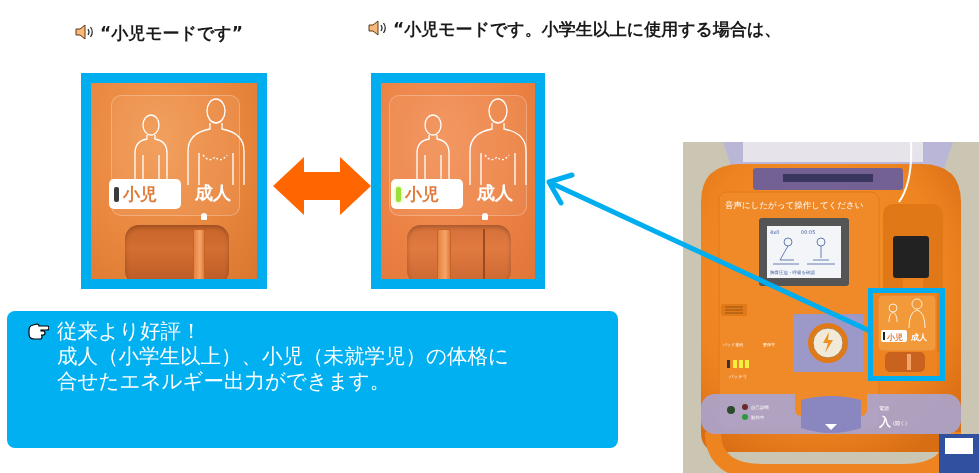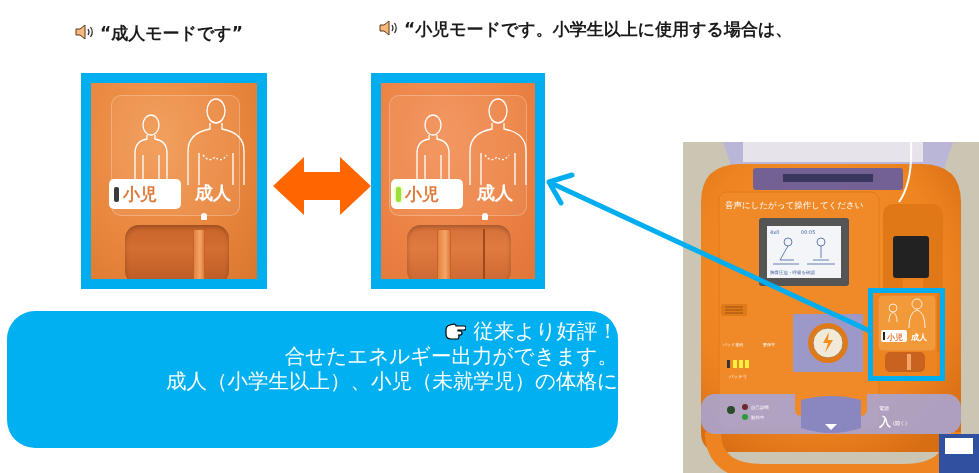--- a/index.html
+++ b/index.html
@@ -2,21 +2,21 @@
 <html><head>
 <meta charset="utf-8">
 <style>
   * { box-sizing: border-box; margin: 0; padding: 0; }
   html, body { width: 979px; height: 473px; background: #ffffff; overflow: hidden; }
   body { position: relative; font-family: "DejaVu Sans", "Liberation Sans", sans-serif; }
 
   .caption { position: absolute; font-weight: bold; color: #1a1a1a; font-size: 17px; line-height: 24px; white-space: nowrap; }
   .caption .spk { display: inline-block; width: 22px; height: 18px; vertical-align: -2px; margin-right: 4px; }
   #cap-adult { left: 74px; top: 21px; }
-  #cap-child { left: 378px; top: 17px; text-align: right; }
+  #cap-child { left: 367px; top: 17px; text-align: right; }
   #cap-child .line2 { display: block; padding-left: 40px; }
 
   
   .panel { position: absolute; background: #00aeef; padding: 10px; }
   #panel-adult { left: 81px; top: 73px; width: 186px; height: 216px; }
   #panel-child { left: 371px; top: 73px; width: 174px; height: 216px; }
   .panel-inner { position: relative; width: 100%; height: 100%; overflow: hidden;
     background: radial-gradient(ellipse at 40% 30%, #f29a55 0%, #e9873f 55%, #d9772f 100%); }
   #panel-child .panel-inner { background: radial-gradient(ellipse at 40% 30%, #f3925a 0%, #ec8345 55%, #e07538 100%); }
   .label-plate { position: absolute; left: 12%; top: 6%; width: 78%; height: 62%;
@@ -27,41 +27,41 @@
   .adult-lbl { position: absolute; color: #fff; font-size: 18px; font-weight: bold; }
   .dot { position: absolute; width: 6px; height: 7px; border-radius: 3px 3px 1px 1px; background: #fff; }
   .slot { position: absolute; border-radius: 14px; background: linear-gradient(180deg, #c8642a 0%, #d46e32 40%, #b95a24 100%); box-shadow: inset 0 2px 4px rgba(0,0,0,0.25); }
   .knob { position: absolute; background: linear-gradient(90deg, #e48240, #f5a468 60%, #e07a3a); border: 1px solid #c26328; border-radius: 2px; }
 
   
   #swap-arrow { position: absolute; left: 273px; top: 157px; width: 98px; height: 58px; }
 
   
   #callout { position: absolute; left: 7px; top: 311px; width: 611px; height: 137px;
-    background: #00b0f0; border-radius: 28px; color: #fff; padding: 8px 0 0 20px; font-size: 20.5px; line-height: 25px; text-align: right; }
+    background: #00b0f0; border-radius: 8px; color: #fff; padding: 8px 0 0 20px; font-size: 20.5px; line-height: 25px; }
   #callout .row { white-space: nowrap; }
   #callout .hand { display: inline-block; width: 22px; height: 18px; vertical-align: -2px; margin-right: 8px; }
   #callout .indent { padding-left: 30px; }
 
   
   #device-photo { position: absolute; left: 683px; top: 142px; width: 296px; height: 405px; overflow: hidden; background: #c9c3b0; }
   #device-photo svg { display: block; }
   .dev-text { font-family: "DejaVu Sans", sans-serif; }
 
   
   #pointer-arrow { position: absolute; left: 0; top: 0; width: 979px; height: 473px; pointer-events: none; }
 </style>
 </head>
 <body>
 
 <div id="cap-adult" class="caption">
   <svg class="spk" viewBox="0 0 22 18">
     <path d="M2 6h4l5-4v14l-5-4H2z" fill="#f7b87a" stroke="#5a3a1a" stroke-width="1"></path>
     <path d="M14 6q2 3 0 6M16.5 4q3.5 5 0 10" fill="none" stroke="#333" stroke-width="1.3"></path>
-  </svg><span>“成人モードです”</span>
+  </svg><span>“小児モードです”</span>
 </div>
 
 <div id="cap-child" class="caption">
   <svg class="spk" viewBox="0 0 22 18">
     <path d="M2 6h4l5-4v14l-5-4H2z" fill="#f7b87a" stroke="#5a3a1a" stroke-width="1"></path>
     <path d="M14 6q2 3 0 6M16.5 4q3.5 5 0 10" fill="none" stroke="#333" stroke-width="1.3"></path>
   </svg><span>“小児モードです。小学生以上に使用する場合は、</span>
 </div>
 
 <div id="panel-adult" class="panel">
@@ -124,22 +124,22 @@
     </div>
   </div>
 </div>
 
 <div id="callout">
   <div class="row">
     <svg class="hand" viewBox="0 0 22 18">
       <path d="M2 8q0-4 4-5l4-1q2 0 2 2h8q2 0 2 2t-2 2h-6v1h2q2 0 2 2t-2 2h-2q1 0 1 1.5T14 17H7q-5 0-5-5z" fill="#fff" stroke="#000" stroke-width="1.2"></path>
     </svg><span>従来より好評！</span>
   </div>
+  <div class="row indent">成人（小学生以上）、小児（未就学児）の体格に</div>
   <div class="row indent">合せたエネルギー出力ができます。</div>
-  <div class="row indent">成人（小学生以上）、小児（未就学児）の体格に</div>
 </div>
 
 <div id="device-photo">
   <svg width="296" height="331" viewBox="0 0 296 331">
     <defs>
       <radialGradient id="bodyG" cx="45%" cy="40%" r="70%">
         <stop offset="0" stop-color="#f5962e"></stop>
         <stop offset="0.7" stop-color="#ee8420"></stop>
         <stop offset="1" stop-color="#d86e14"></stop>
       </radialGradient>

